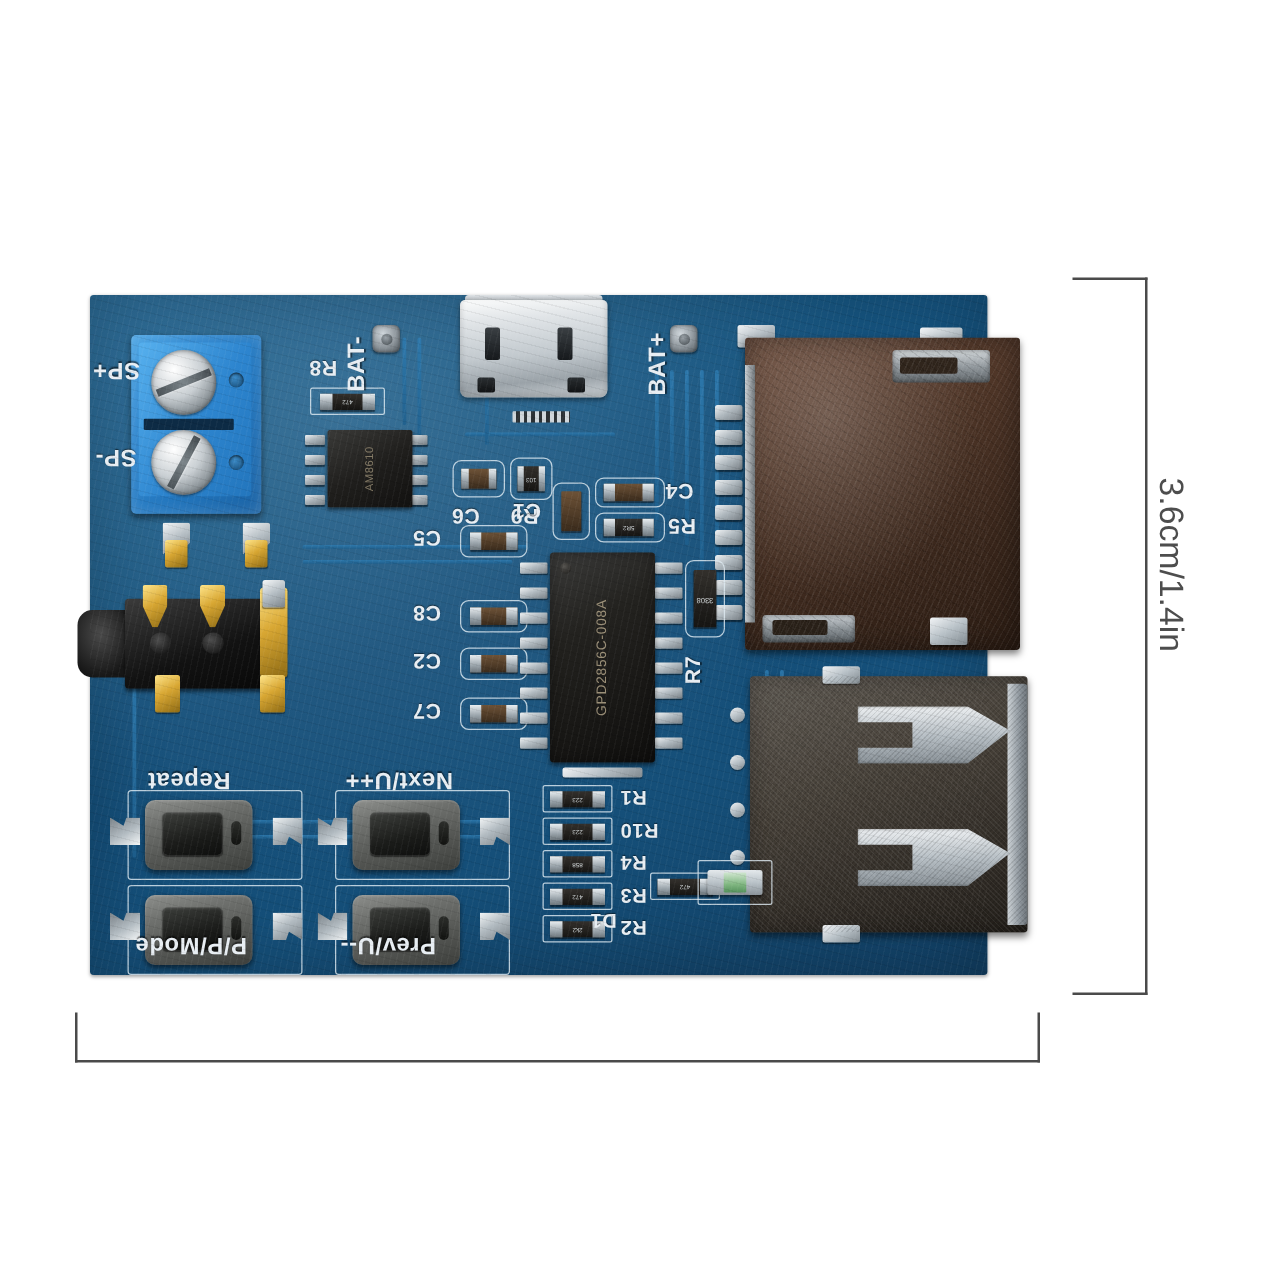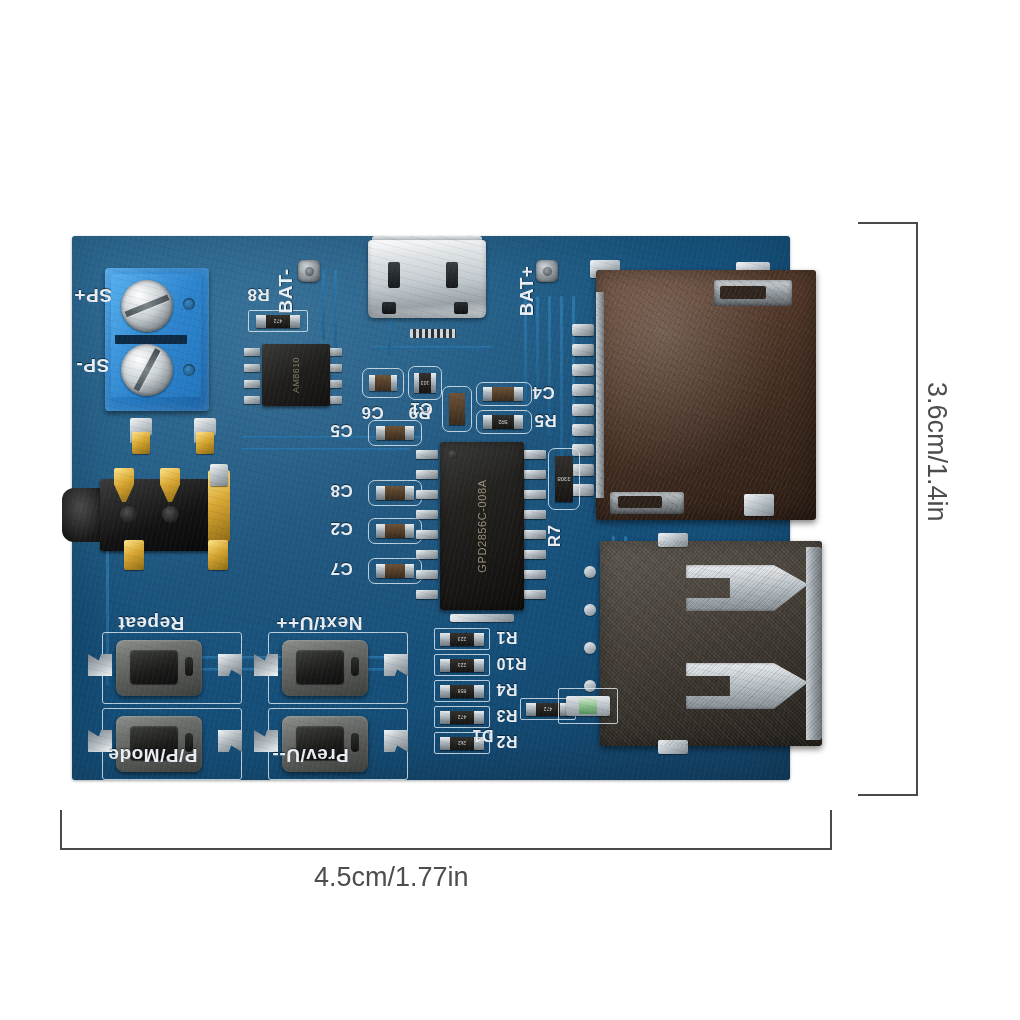--- a/index.html
+++ b/index.html
@@ -678,15 +678,14 @@
   </div>
 
   <div class="dimline" style="left:916px;top:222px;width:2px;height:574px;"></div>
   <div class="dimline" style="left:858px;top:222px;width:60px;height:2px;"></div>
   <div class="dimline" style="left:858px;top:794px;width:60px;height:2px;"></div>
   <div class="dimtext vert" style="left:952px;top:382px;">3.6cm/1.4in</div>
 
   <div class="dimline" style="left:60px;top:848px;width:772px;height:2px;"></div>
   <div class="dimline" style="left:60px;top:810px;width:2px;height:40px;"></div>
   <div class="dimline" style="left:830px;top:810px;width:2px;height:40px;"></div>
-  <div class="dimtext" style="left:314px;top:862px;">4.5cm/1.77in</div>
 
 </div>
 
 </body></html>

